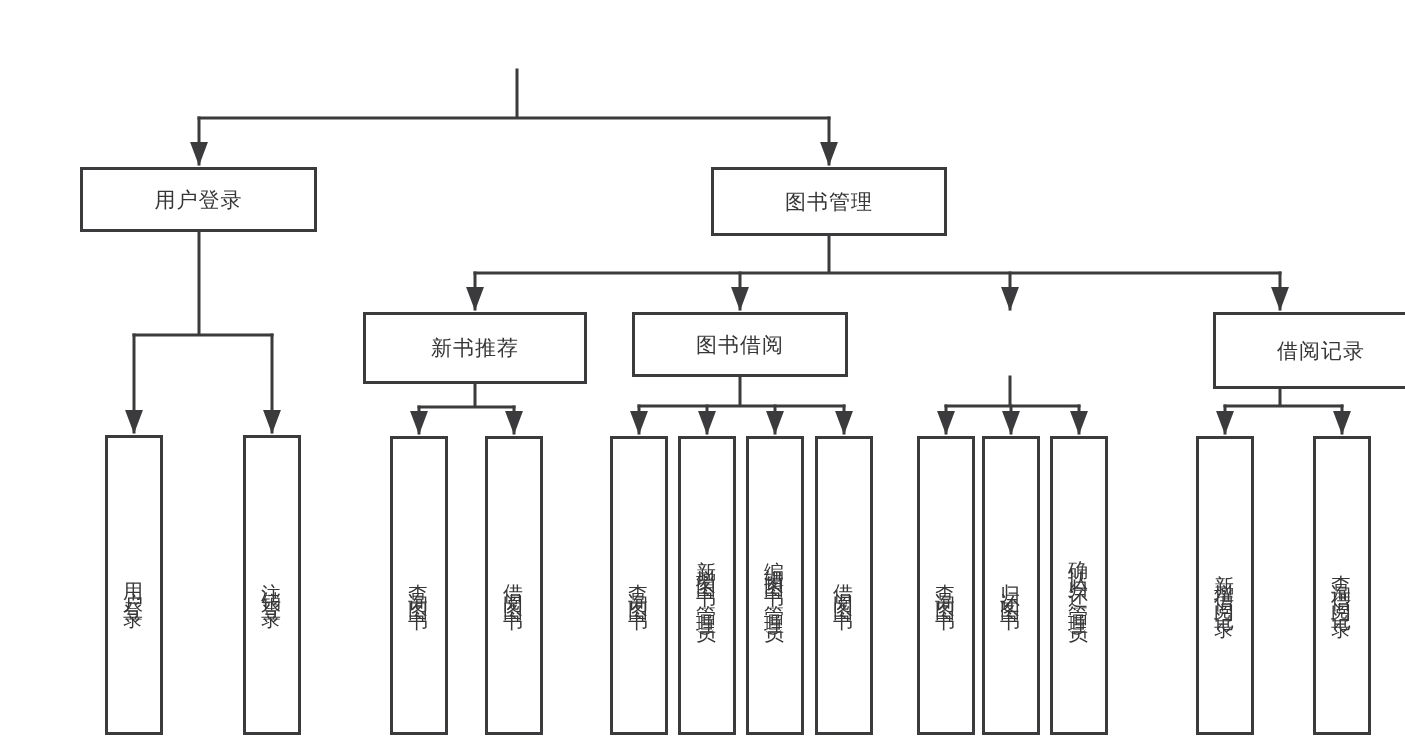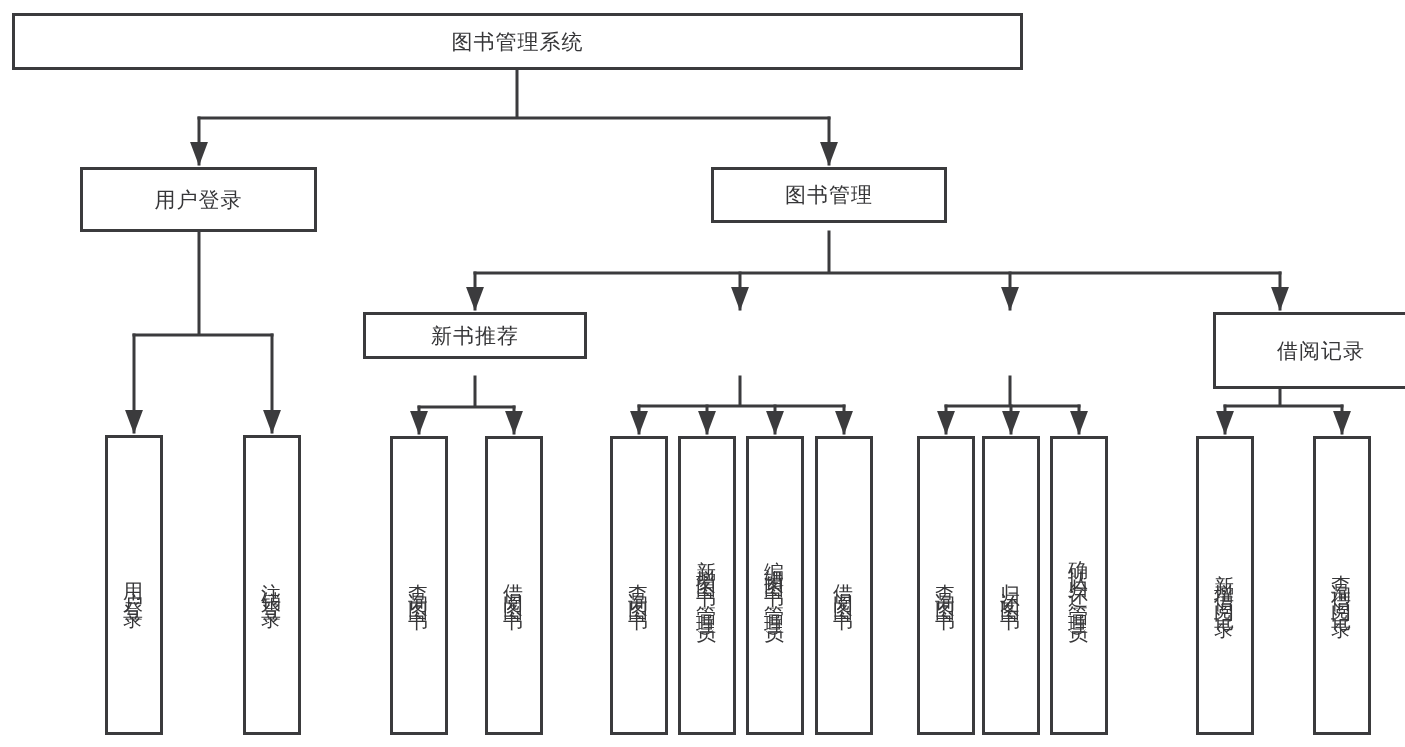--- a/index.html
+++ b/index.html
@@ -89,33 +89,33 @@
       <path d="M1011,406 V433" marker-end="url(#arr)"></path>
       <path d="M1079,406 V433" marker-end="url(#arr)"></path>
     </g>
     <g stroke="#3b3b3d" stroke-width="3" fill="none" stroke-linecap="square">
       <path d="M1280,377 V406 M1225,406 H1342"></path>
       <path d="M1225,406 V433" marker-end="url(#arr)"></path>
       <path d="M1342,406 V433" marker-end="url(#arr)"></path>
     </g>
   </svg>
 
-  <div class="box" style="left:12px;top:13px;width:1011px;height:57px">
-    <span>图书管理系统</span>
-  </div>
 
   <div class="box" style="left:80px;top:167px;width:237px;height:65px">
     <span>用户登录</span>
   </div>
-  <div class="box" style="left:711px;top:167px;width:236px;height:56px">
+  <div class="box" style="left:711px;top:167px;width:236px;height:69px">
     <span>图书管理</span>
   </div>
 
-  <div class="box" style="left:363px;top:312px;width:224px;height:47px">
+  <div class="box" style="left:363px;top:312px;width:224px;height:72px">
     <span>新书推荐</span>
+  </div>
+  <div class="box" style="left:632px;top:312px;width:216px;height:65px">
+    <span>图书借阅</span>
   </div>
   <div class="box" style="left:1213px;top:312px;width:216px;height:77px">
     <span>借阅记录</span>
   </div>
 
   <div class="box v" style="left:105px;top:435px;width:58px;height:300px">
     <span>用户登录</span>
   </div>
   <div class="box v" style="left:243px;top:435px;width:58px;height:300px">
     <span>注销登录</span>

